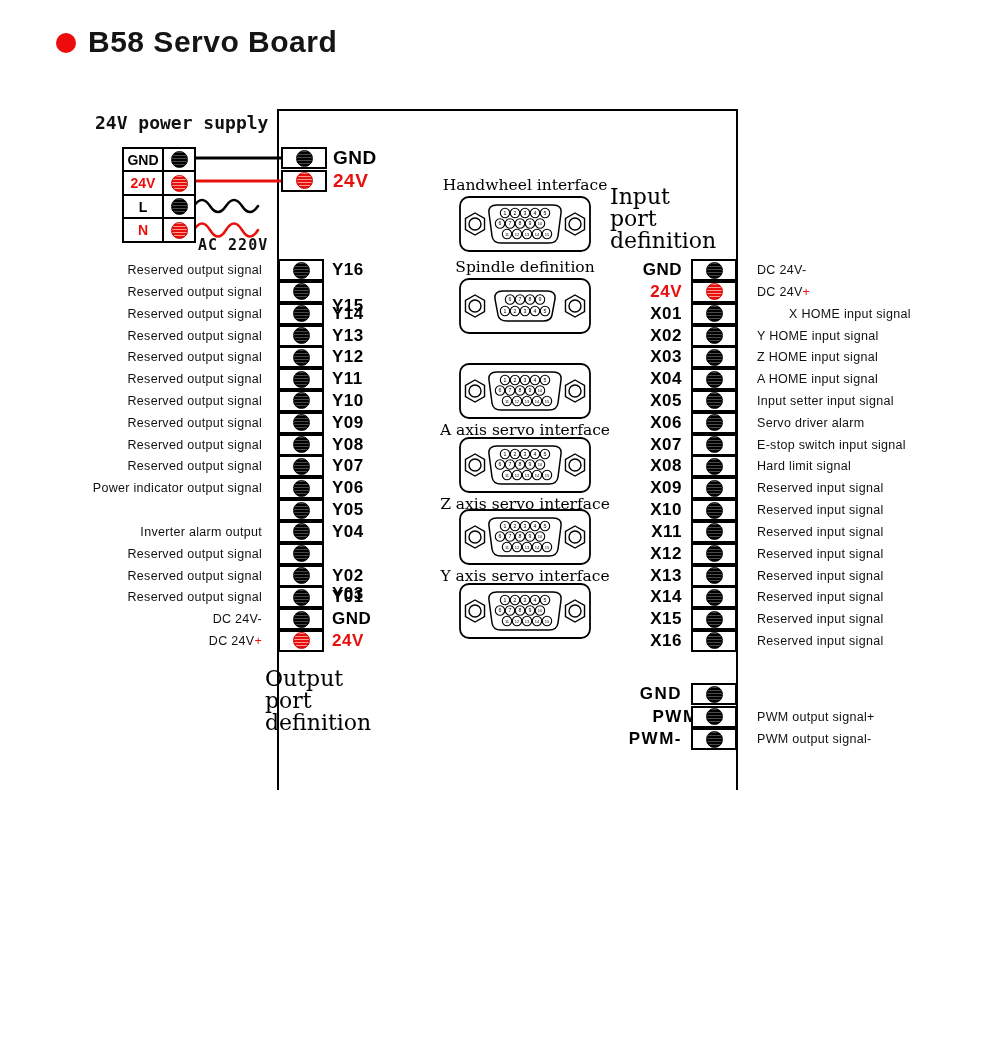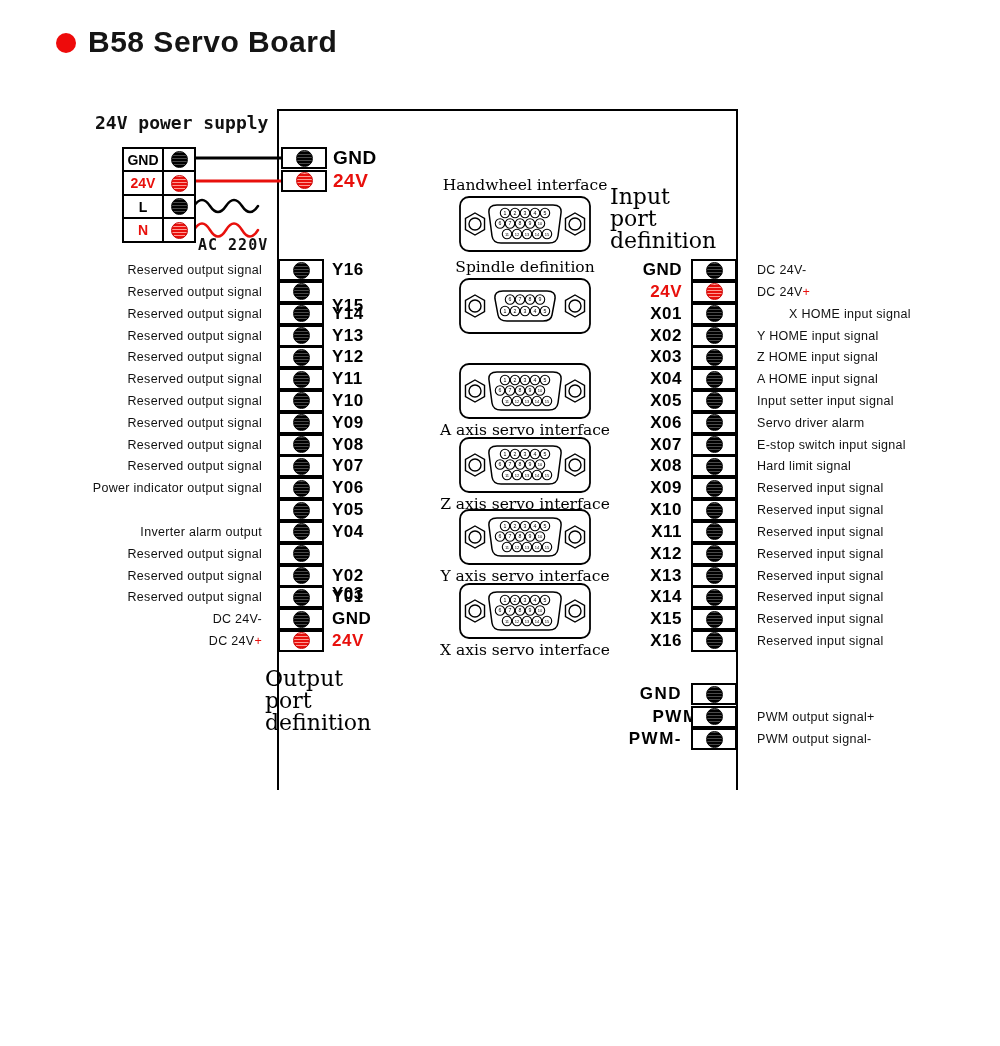--- a/index.html
+++ b/index.html
@@ -531,14 +531,13 @@
         <circle cx="58" cy="38" r="4.7" fill="#fff" stroke="#000" stroke-width="1.1"></circle>
         <text x="58" y="39.8" font-size="4" text-anchor="middle" fill="#000" font-family="Liberation Sans, sans-serif">12</text>
         <circle cx="68" cy="38" r="4.7" fill="#fff" stroke="#000" stroke-width="1.1"></circle>
         <text x="68" y="39.8" font-size="4" text-anchor="middle" fill="#000" font-family="Liberation Sans, sans-serif">13</text>
         <circle cx="78" cy="38" r="4.7" fill="#fff" stroke="#000" stroke-width="1.1"></circle>
         <text x="78" y="39.8" font-size="4" text-anchor="middle" fill="#000" font-family="Liberation Sans, sans-serif">14</text>
         <circle cx="88" cy="38" r="4.7" fill="#fff" stroke="#000" stroke-width="1.1"></circle>
         <text x="88" y="39.8" font-size="4" text-anchor="middle" fill="#000" font-family="Liberation Sans, sans-serif">15</text>
       </svg>
     </div>
-    <div class="abs serif conn-label" style="left: 395px; top: 641px; width: 260px;">X axis servo interface</div>
   </div>
 
 </body></html>

